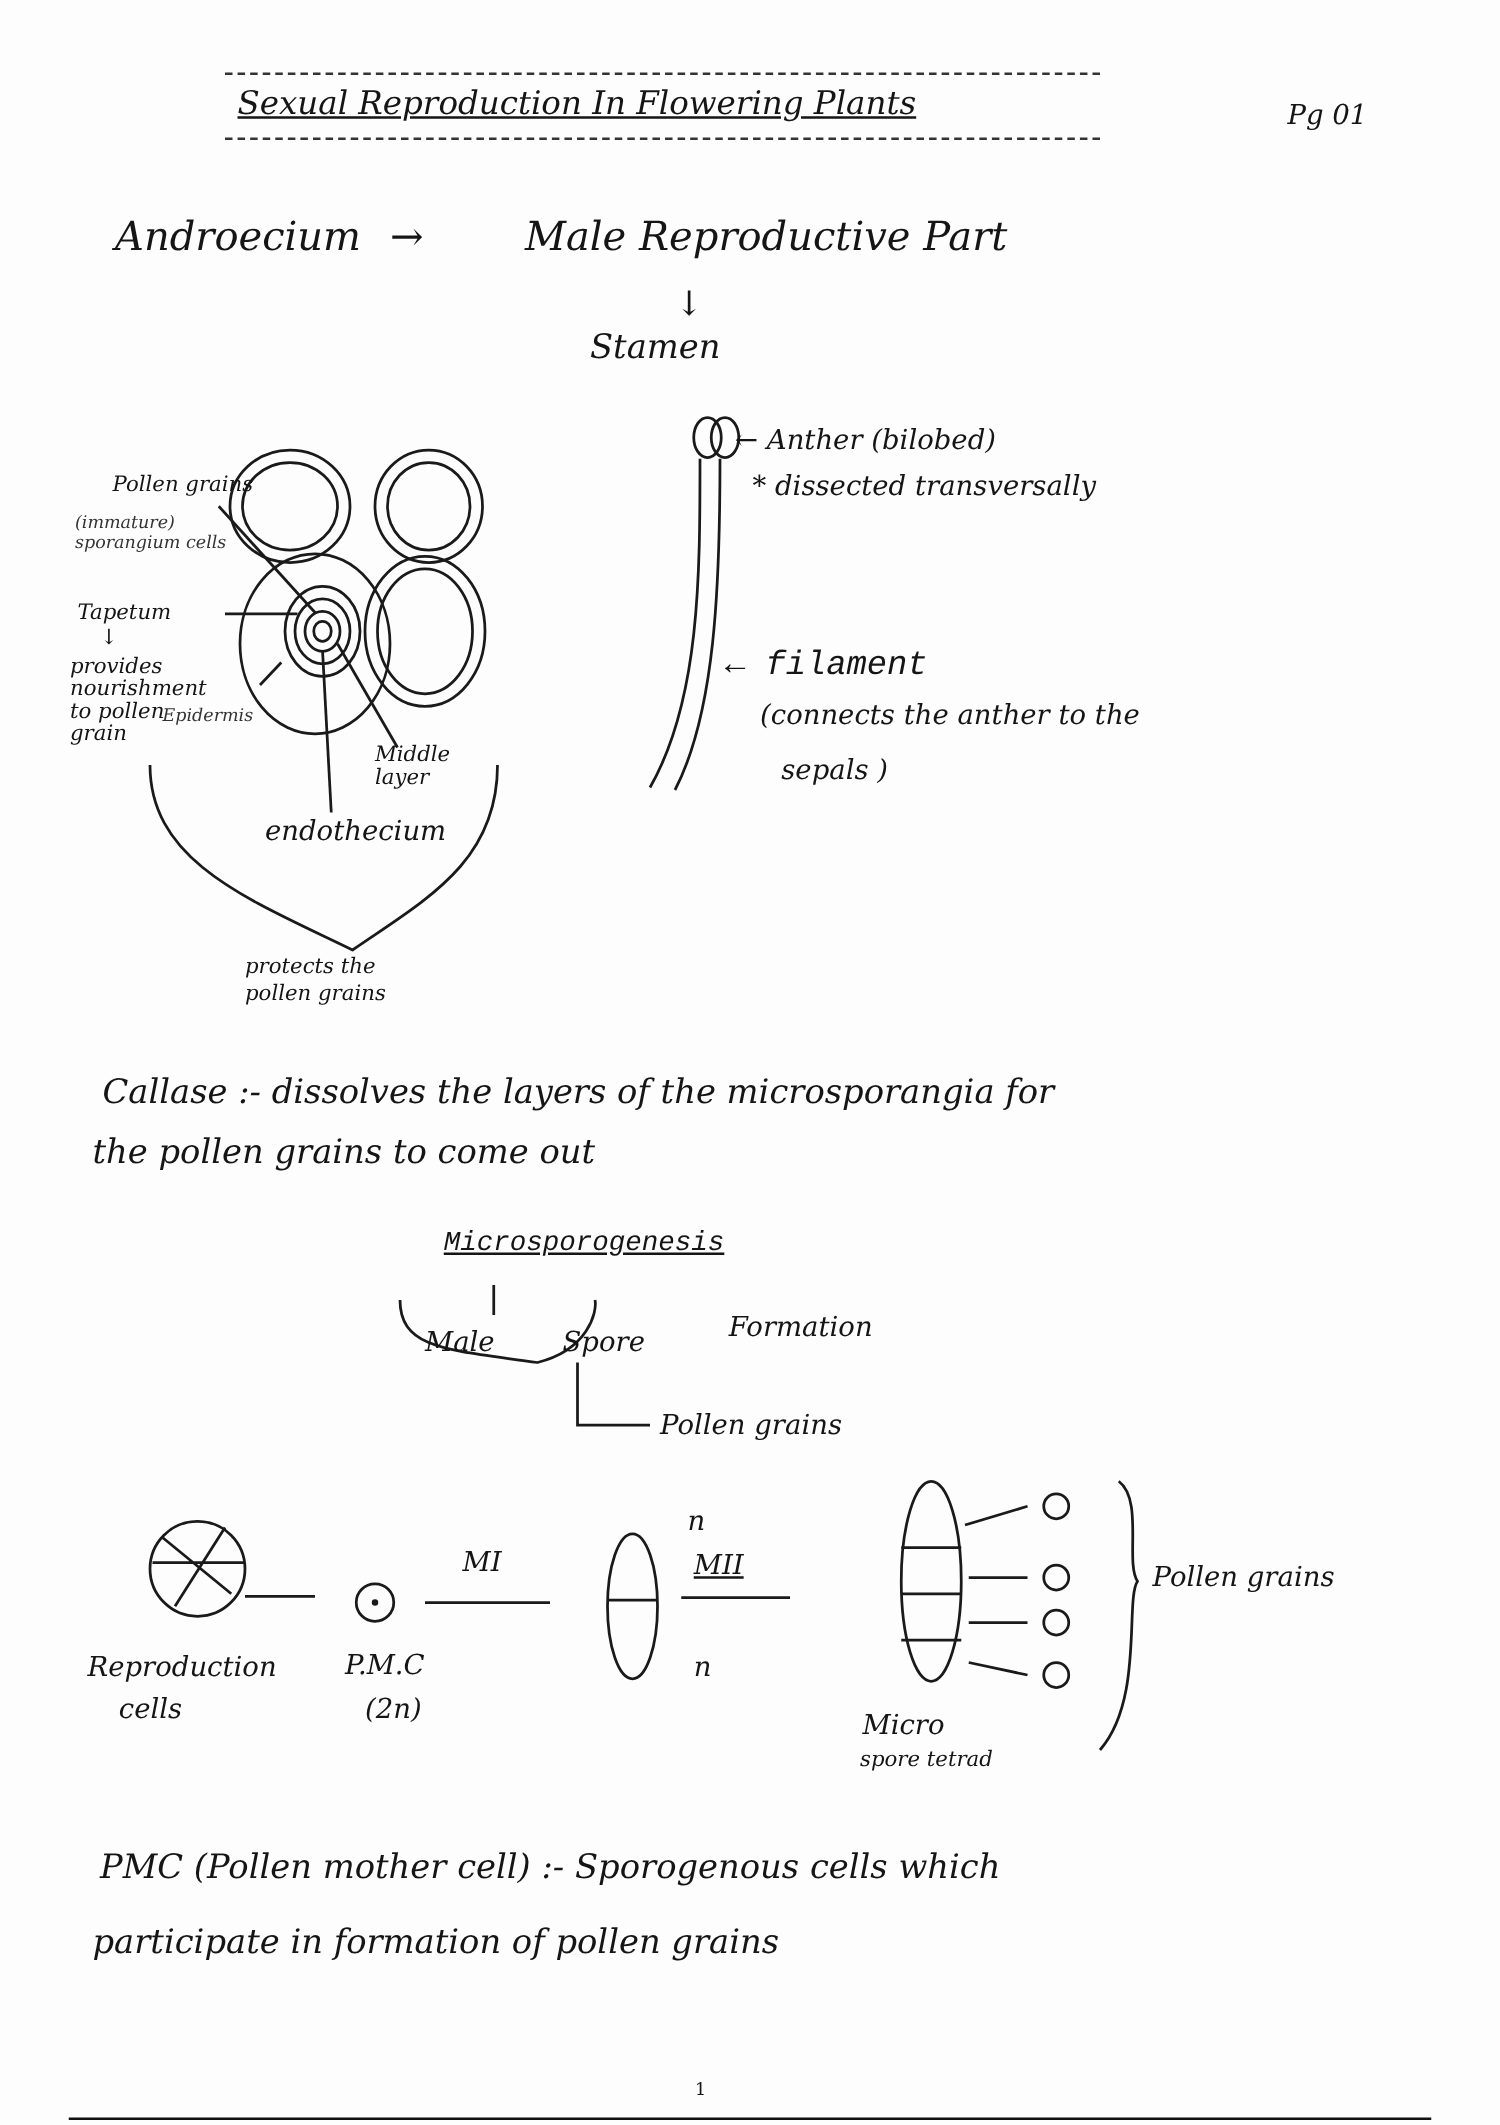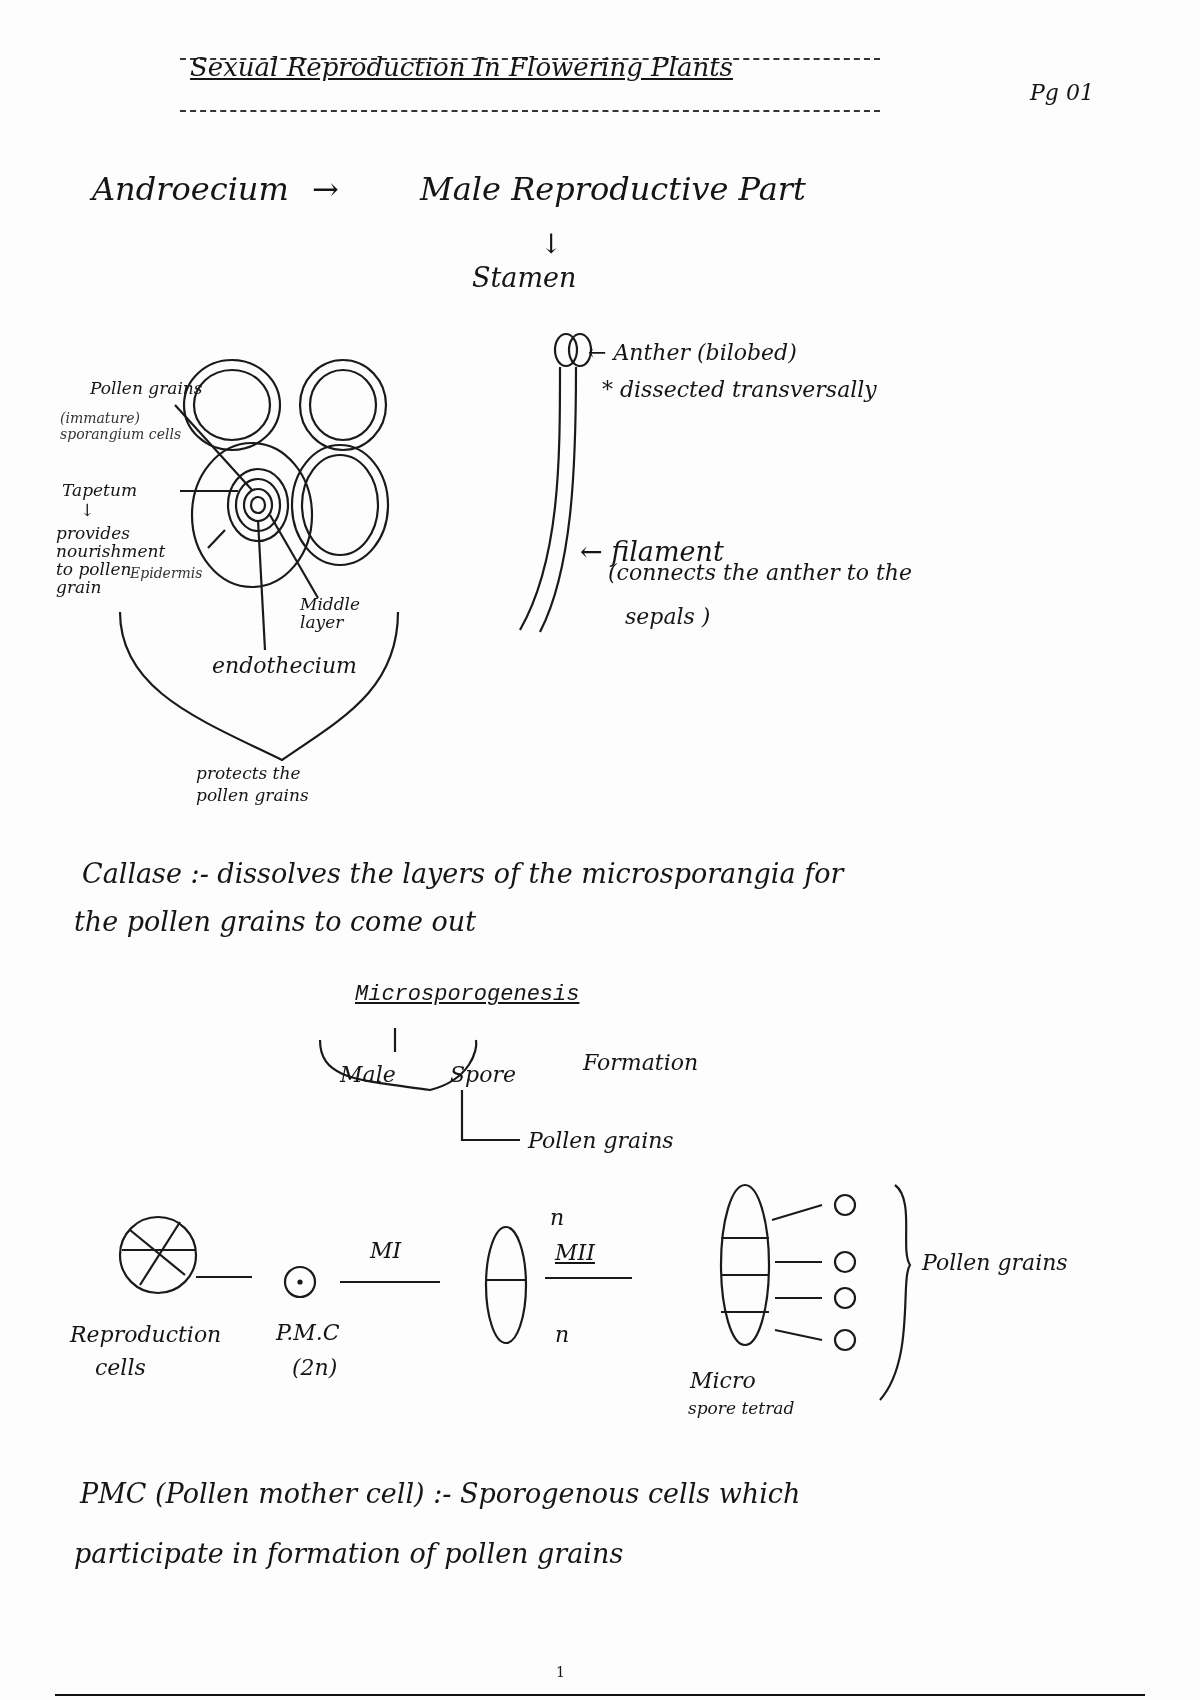--- a/index.html
+++ b/index.html
@@ -1,20 +1,20 @@
 <!DOCTYPE html>
 <html><head>
 <meta charset="utf-8">
 <style>
   html,body{margin:0;padding:0;background:#fff;}
   body{width:1200px;height:1700px;position:relative;overflow:hidden;font-family:"DejaVu Sans",sans-serif;color:#1a1a1a;}
   .page{position:absolute;left:0;top:0;width:1200px;height:1700px;background:#fdfdfd;}
   .hand{position:absolute;font-family:"DejaVu Serif",serif;font-style:italic;color:#151515;white-space:nowrap;}
   .title-box{position:absolute;left:180px;top:58px;width:700px;height:50px;border-top:2px dashed #333;border-bottom:2px dashed #333;}
-  .title{left:190px;top:52px;font-size:26px;text-decoration:underline;}
+  .title{left:190px;top:68px;font-size:26px;text-decoration:underline;}
   .pg{left:1030px;top:80px;font-size:22px;}
   .s1{font-size:32px;}
   .s2{font-size:27px;}
   .s3{font-size:22px;}
   .s4{font-size:17px;}
   .s5{font-size:14px;color:#333;}
   svg{position:absolute;left:0;top:0;}
   .footer-line{position:absolute;left:55px;top:1694px;width:1090px;height:2px;background:#111;}
   .pagenum{left:556px;top:1664px;font-size:14px;font-style:normal;}
 </style>
@@ -97,21 +97,21 @@
   <div class="hand s4" style="left:62px;top:480px;">Tapetum</div>
   <div class="hand s4" style="left:80px;top:500px;font-style:normal;">↓</div>
   <div class="hand s4" style="left:56px;top:524px;width:120px;white-space:normal;line-height:18px;">provides nourishment to pollen grain</div>
   <div class="hand s5" style="left:130px;top:565px;">Epidermis</div>
   <div class="hand s4" style="left:300px;top:595px;width:80px;white-space:normal;line-height:18px;">Middle layer</div>
   <div class="hand s3" style="left:212px;top:653px;">endothecium</div>
   <div class="hand s4" style="left:196px;top:762px;width:150px;white-space:normal;line-height:22px;">protects the pollen grains</div>
 
   <div class="hand s3" style="left:588px;top:340px;">← Anther (bilobed)</div>
   <div class="hand s3" style="left:602px;top:377px;">* dissected transversally</div>
-  <div class="hand s2" style="left:580px;top:536px;">← filament</div>
+  <div class="hand s2" style="left:580px;top:518px;font-family:Liberation Mono, monospace;">← filament</div>
   <div class="hand s3" style="left:608px;top:560px;">(connects the anther to the</div>
   <div class="hand s3" style="left:625px;top:604px;">sepals )</div>
 
   <div class="hand s2" style="left:82px;top:858px;">Callase :- dissolves the layers of the microsporangia for</div>
   <div class="hand s2" style="left:74px;top:906px;">the pollen grains to come out</div>
 
   <div class="hand s3" style="left:355px;top:982px;text-decoration:underline;font-family:Liberation Mono, monospace;">Microsporogenesis</div>
   <div class="hand s3" style="left:340px;top:1062px;">Male</div>
   <div class="hand s3" style="left:450px;top:1062px;">Spore</div>
   <div class="hand s3" style="left:583px;top:1050px;">Formation</div>

